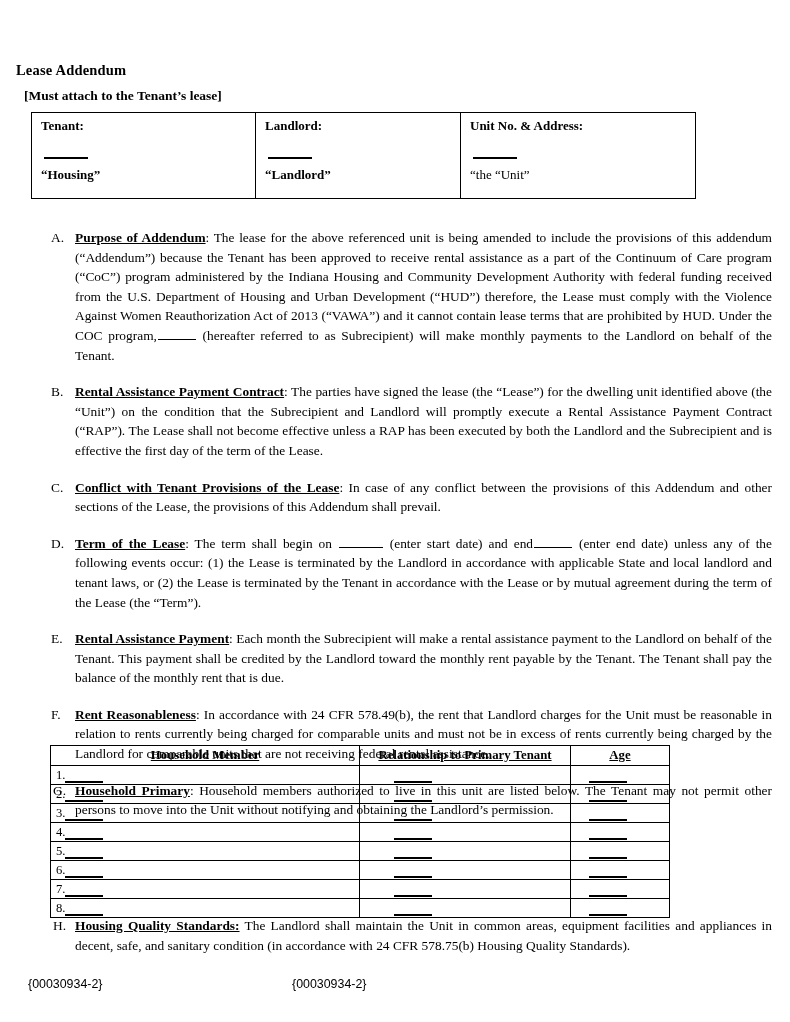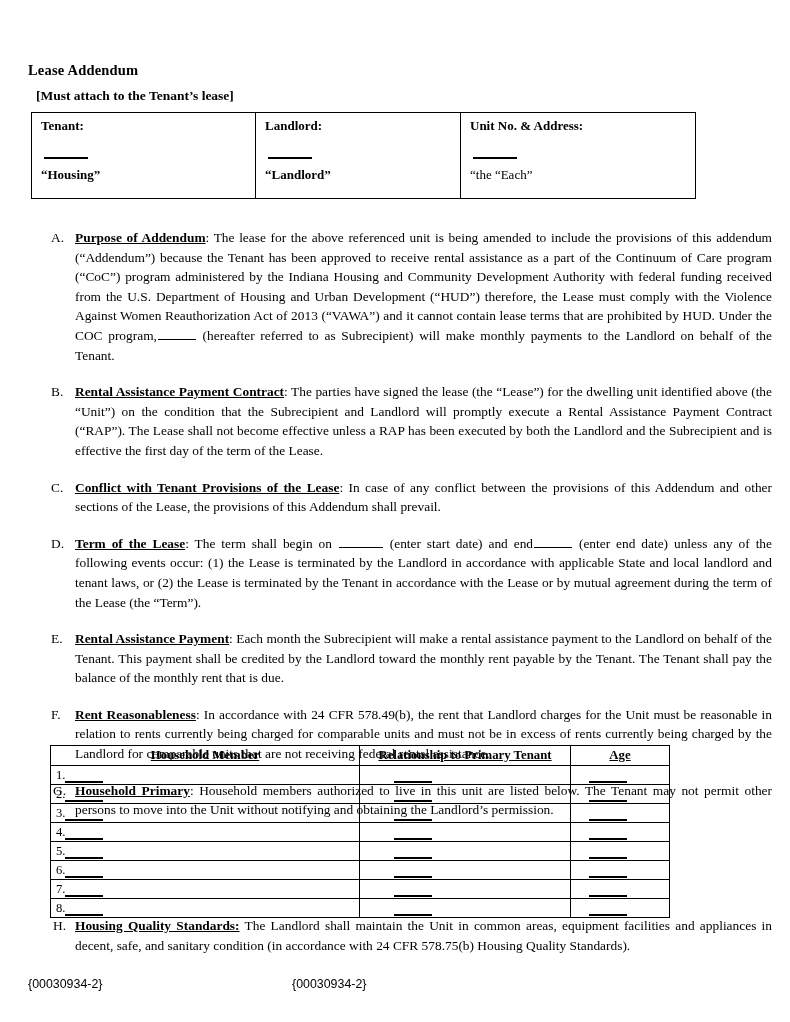--- a/index.html
+++ b/index.html
@@ -19,21 +19,21 @@
     position: absolute;
     left: 0; top: 0;
     width: 790px;
     height: 1022px;
     overflow: hidden;
   }
 
   
   .title-block {
     position: absolute;
-    left: 28px;
+    left: 16px;
     top: 62px;
   }
   .doc-title {
     font-size: 14.5px;
     font-weight: bold;
     letter-spacing: 0.2px;
     line-height: 17px;
     margin: 0;
   }
   .doc-subtitle {
@@ -233,21 +233,21 @@
         <span class="parties-quoted">“Housing”</span>
       </td>
       <td style="width:195px;">
         <span class="parties-label">Landlord:</span>
         <span class="blank-rule"></span>
         <span class="parties-quoted">“Landlord”</span>
       </td>
       <td style="width:225px;">
         <span class="parties-label">Unit No. &amp; Address:</span>
         <span class="blank-rule"></span>
-        <span class="parties-quoted regular">“the “Each”</span>
+        <span class="parties-quoted regular">“the “Unit”</span>
       </td>
     </tr>
   </tbody>
     </table>
 
 
   <div class="clauses">
 
     <div class="clause">
       <span class="clause-letter">A.</span><span class="clause-heading">Purpose of Addendum</span><span>:  The lease for the above referenced unit is being amended to include the provisions of this addendum (“Addendum”) because the Tenant has been approved to receive rental assistance as a part of the Continuum of Care program (“CoC”) program administered by the Indiana Housing and Community Development Authority with federal funding received from the U.S. Department of Housing and Urban Development (“HUD”) therefore, the Lease must comply with the Violence Against Women Reauthorization Act of 2013 (“VAWA”) and it cannot contain lease terms that are prohibited by HUD. Under the COC program,</span><span class="inline-blank"></span><span> (hereafter referred to as Subrecipient) will make monthly payments to the Landlord on behalf of the Tenant.</span>

